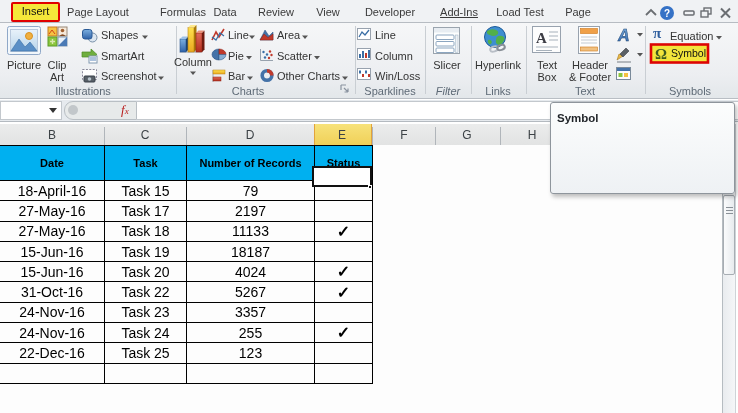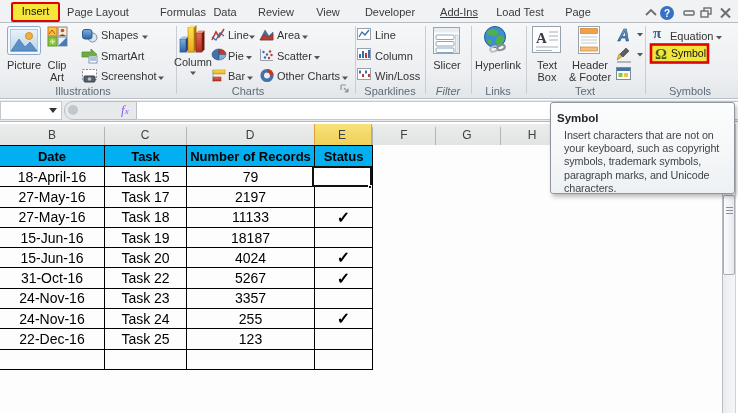--- a/index.html
+++ b/index.html
@@ -21,21 +21,21 @@
 #finput { position:absolute; left:137px; top:1px; width:601px; height:19px; background:#fff; border-top:1px solid #c3c8cd; border-bottom:1px solid #c3c8cd; }
 
 #colhead { left:0; top:124px; width:722px; height:22px; background:linear-gradient(#ebecec,#e2e3e3); border-bottom:1px solid #6e747a; }
 .chsep { position:absolute; top:3px; width:1px; height:20px; background:#b0b5ba; }
 .chlet { position:absolute; top:4px; font-size:12px; color:#3c4246; width:40px; text-align:center; }
 #ehead { position:absolute; left:314px; top:0px; width:58px; height:23px; background:linear-gradient(#f7e27a,#f0d058); border-left:1px solid #e3a33a; border-right:1px solid #e3a33a; border-bottom:2px solid #e08c2e; }
 
 #sheet { left:0; top:145px; width:722px; height:268px; background:#fdfdfd; }
 table { border-collapse:collapse; table-layout:fixed; }
 td { border:1px solid #000; text-align:center; font-size:14px; color:#000; padding:0; height:20.3px; overflow:hidden; white-space:nowrap; }
-tr.hdr td { background:#00b0f0; font-weight:bold; font-size:13px; height:21px; }
+tr.hdr td { background:#00b0f0; font-weight:bold; font-size:11px; height:35px; }
 td.chk { font-weight:bold; font-size:16px; }
 
 #selcell { position:absolute; left:312px; top:21px; width:60px; height:21px; border:2px solid #111; background:#fff; }
 #fillh { position:absolute; left:368px; top:40px; width:4px; height:4px; background:#111; border:1px solid #fff; }
 
 #vscroll { left:722px; top:124px; width:14px; height:289px; background:linear-gradient(90deg,#e9ecef,#f5f6f8); border-left:1px solid #b6bcc1; border-right:1px solid #ced3d7; }
 #vthumb { position:absolute; left:0px; top:71px; width:12px; height:80px; background:linear-gradient(90deg,#fafbfc,#e8ebee); border:1px solid #a7adb3; border-radius:2px; }
 
 #tip { left:550px; top:102px; width:185px; height:92px; background:linear-gradient(#fcfdfd,#eef1f4); border:1px solid #8e959c; border-radius:3px; box-shadow:2px 3px 4px rgba(0,0,0,0.25); z-index:50; overflow:hidden; }
 #tip b { position:absolute; left:6px; top:9px; font-size:11.5px; color:#1e2227; }
@@ -298,21 +298,21 @@
     <div class="glabel" style="left:458px;">Links</div>
     <div class="glabel" style="left:545px;">Text</div>
     <div class="glabel" style="left:650px;">Symbols</div>
   </div>
 
   <div class="abs" id="fbar">
     <div id="namebox"></div>
     <div style="position:absolute; left:49px; top:8px; width:0; height:0; border-left:4px solid transparent; border-right:4px solid transparent; border-top:5px solid #333;"></div>
     <div id="fxcap"></div>
     <div style="position:absolute; left:68px; top:5px; width:10px; height:10px; border-radius:50%; background:#c2c7ca;"></div>
-    <div style="position:absolute; left:121px; top:2px; font-size:13px; font-style:italic; color:#8b5cf6; font-family:'Liberation Serif',serif;">f<span style="font-size:9px;">x</span></div>
+    <div style="position:absolute; left:121px; top:2px; font-size:13px; font-style:italic; color:#b91c1c; font-family:'Liberation Serif',serif;">f<span style="font-size:9px;">x</span></div>
     <div id="finput"></div>
   </div>
 
   <div class="abs" id="colhead">
     <div class="chsep" style="left:104px;"></div>
     <div class="chsep" style="left:186px;"></div>
     <div class="chsep" style="left:314px;"></div>
     <div class="chsep" style="left:372px;"></div>
     <div class="chsep" style="left:435px;"></div>
     <div class="chsep" style="left:500px;"></div>
@@ -413,15 +413,14 @@
   <div class="abs" id="vscroll">
     <div id="vthumb">
       <div style="position:absolute; left:2px; top:11px; width:7px; height:1px; background:#8a9097;"></div>
       <div style="position:absolute; left:2px; top:14px; width:7px; height:1px; background:#8a9097;"></div>
       <div style="position:absolute; left:2px; top:17px; width:7px; height:1px; background:#8a9097;"></div>
     </div>
   </div>
 
   <div class="abs" id="tip">
     <b>Symbol</b>
-    <p>Insert characters that are not on<br>your keyboard, such as copyright<br>symbols, trademark symbols,<br>paragraph marks, and Unicode<br>characters.</p>
   </div>
 </div>
 
 </body></html>

